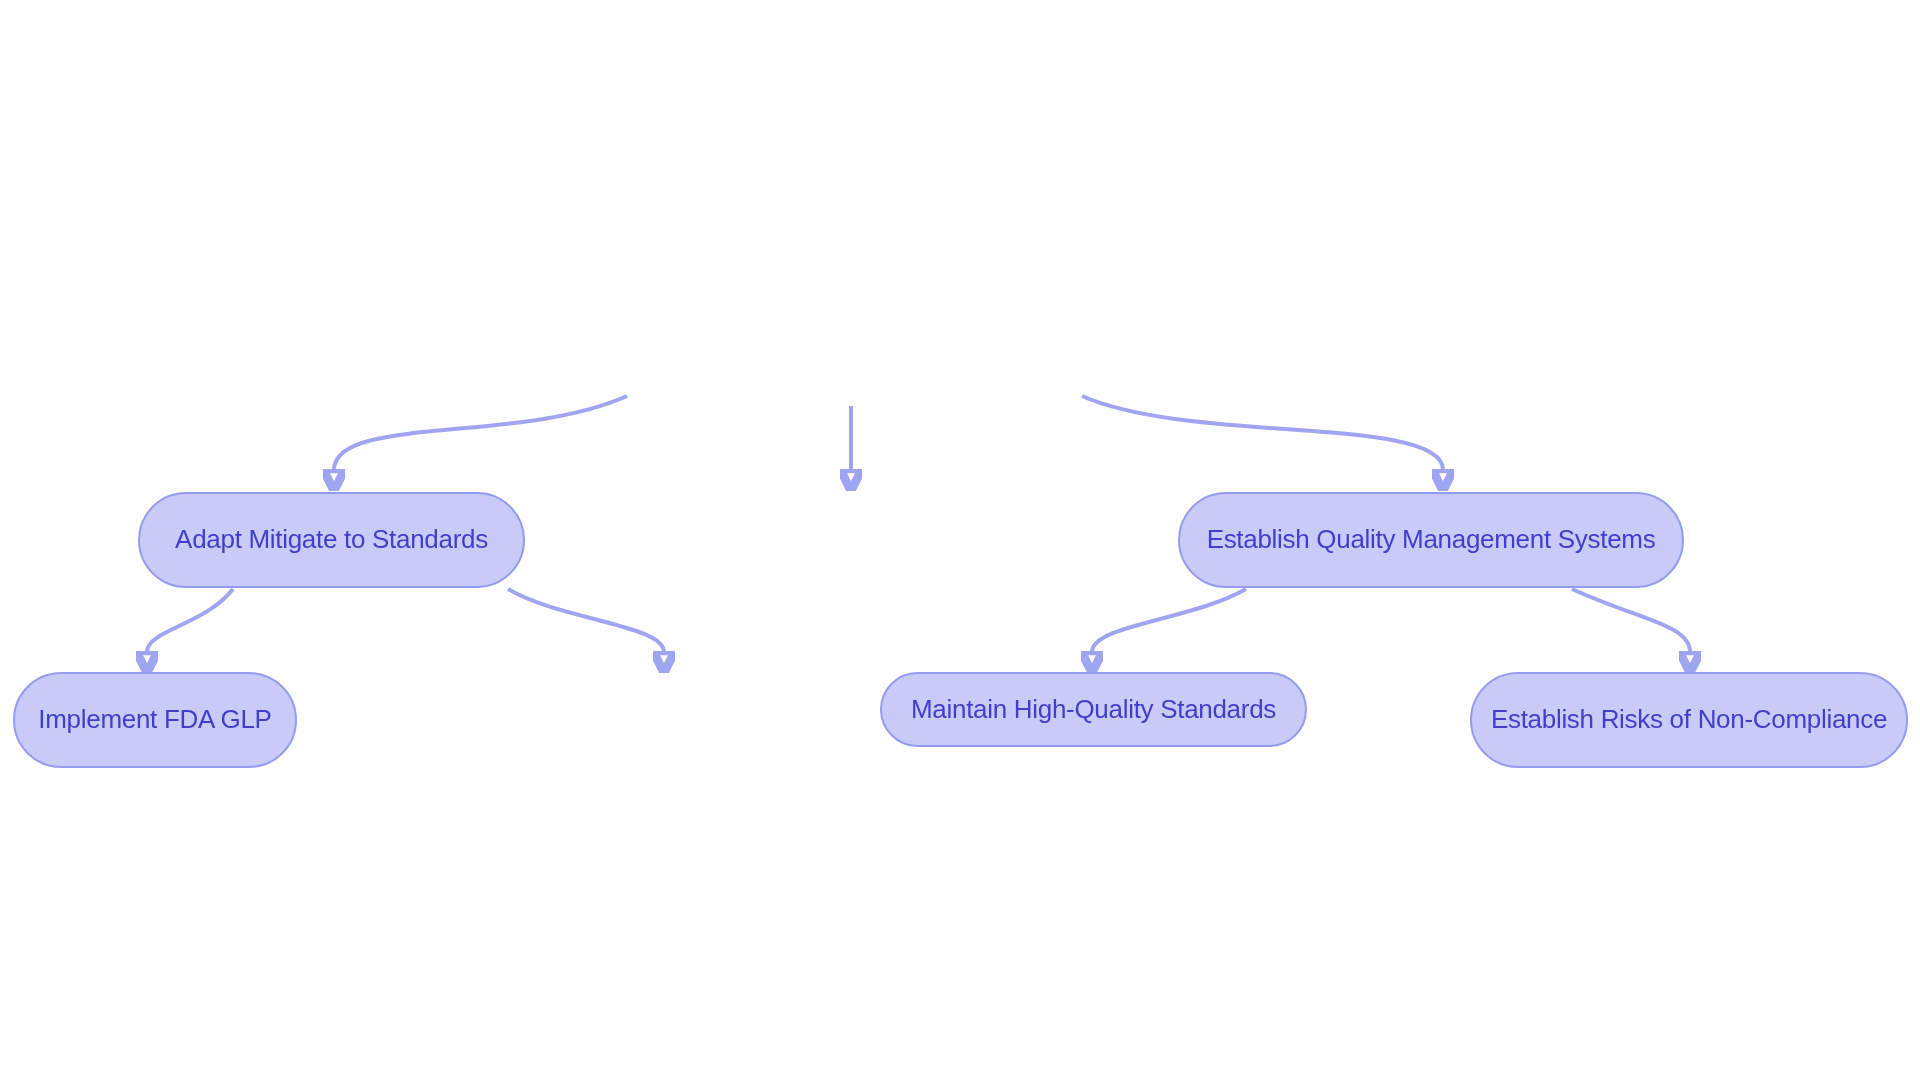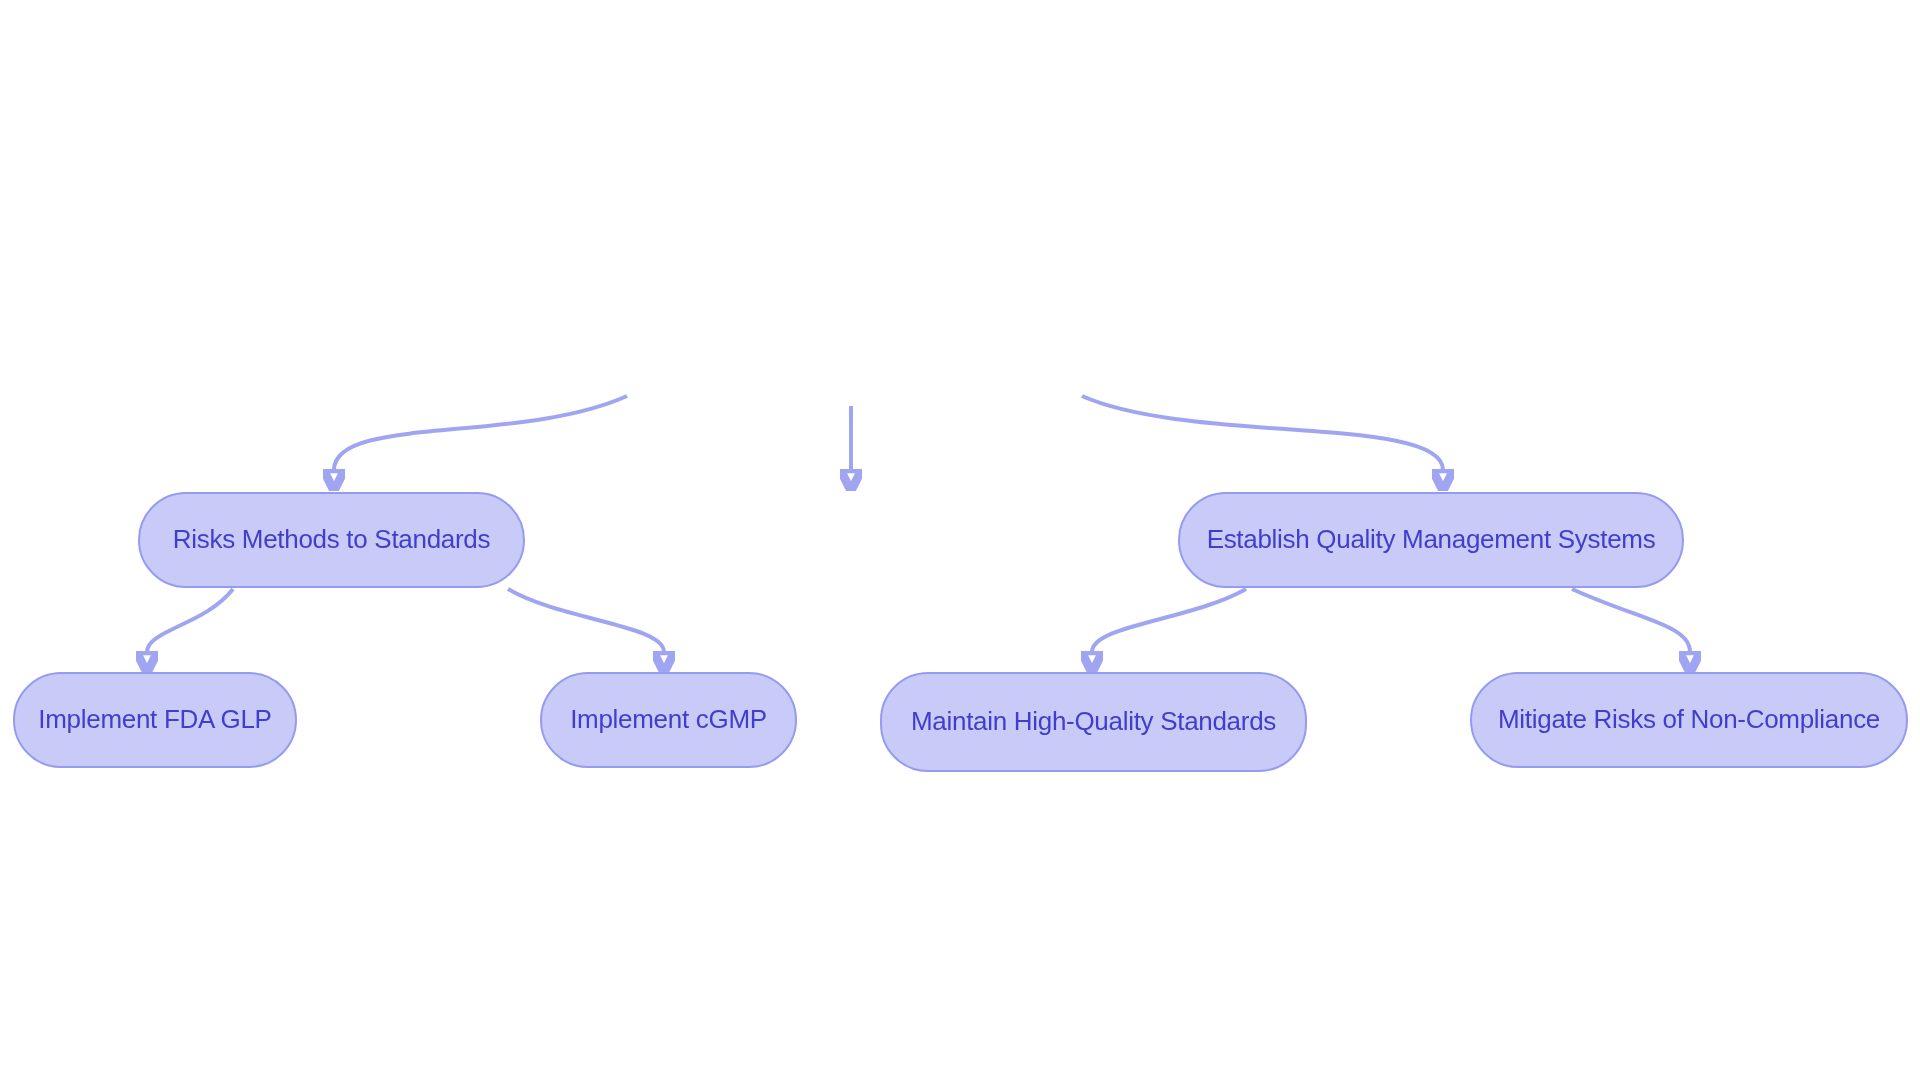--- a/index.html
+++ b/index.html
@@ -64,37 +64,34 @@
     <path d="M 851 406 L 851 470" marker-end="url(#arrowhead)"></path>
     <path d="M 1082 396 C 1190 444, 1443 415, 1443 470" marker-end="url(#arrowhead)"></path>
     <path d="M 233 589 C 205 625, 147 630, 147 652" marker-end="url(#arrowhead)"></path>
     <path d="M 508 589 C 560 620, 664 625, 664 652" marker-end="url(#arrowhead)"></path>
     <path d="M 1246 589 C 1192 620, 1092 625, 1092 652" marker-end="url(#arrowhead)"></path>
     <path d="M 1572 589 C 1640 620, 1690 625, 1690 652" marker-end="url(#arrowhead)"></path>
   </svg>
 
 
   <div class="node" style="left:138px; top:492px; width:387px; height:96px;">
-    <span class="node-label">Risks Methods to Standards</span>
+    <span class="node-label">Adapt Mitigate to Standards</span>
   </div>
 
 
   <div class="node" style="left:13px; top:672px; width:284px; height:96px;">
     <span class="node-label">Implement FDA GLP</span>
   </div>
 
   <div class="node" style="left:1178px; top:492px; width:506px; height:96px;">
     <span class="node-label">Establish Quality Management Systems</span>
   </div>
 
-  <div class="node" style="left:540px; top:672px; width:257px; height:96px;">
-    <span class="node-label">Implement cGMP</span>
-  </div>
 
-  <div class="node" style="left:880px; top:672px; width:427px; height:100px;text-align:right;">
+  <div class="node" style="left:880px; top:672px; width:427px; height:75px;text-align:right;">
     <span class="node-label">Maintain High-Quality Standards</span>
   </div>
 
   <div class="node" style="left:1470px; top:672px; width:438px; height:96px;">
-    <span class="node-label">Mitigate Risks of Non-Compliance</span>
+    <span class="node-label">Establish Risks of Non-Compliance</span>
   </div>
 
 </div>
 
 </body></html>

